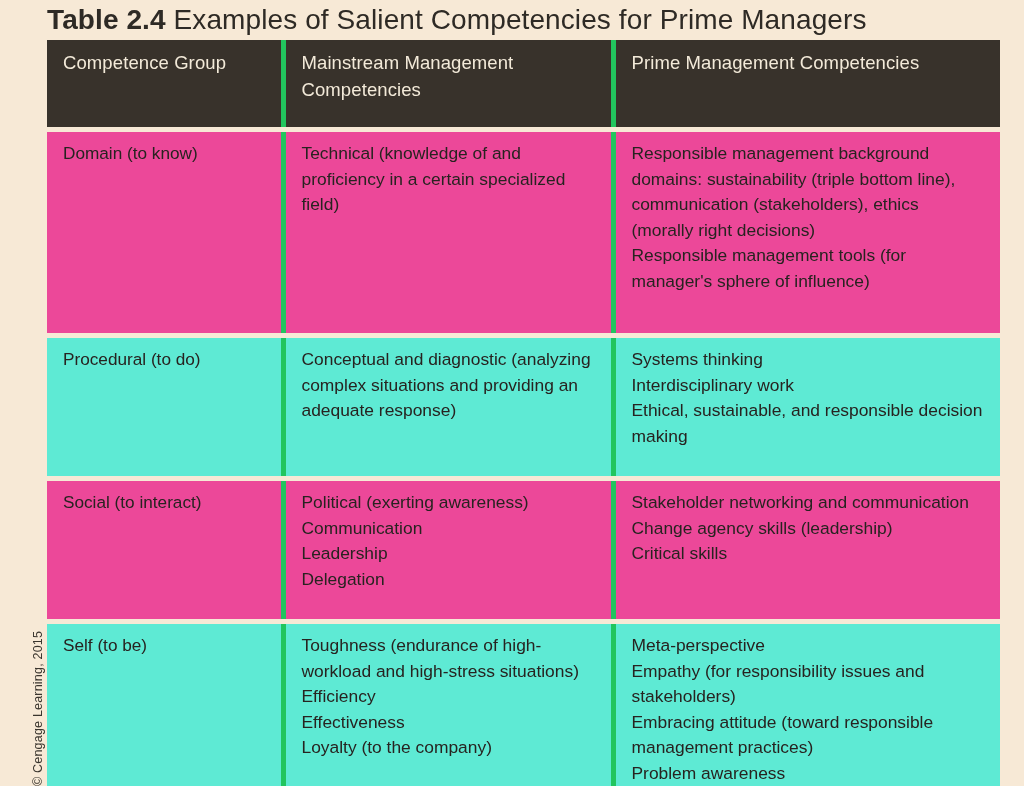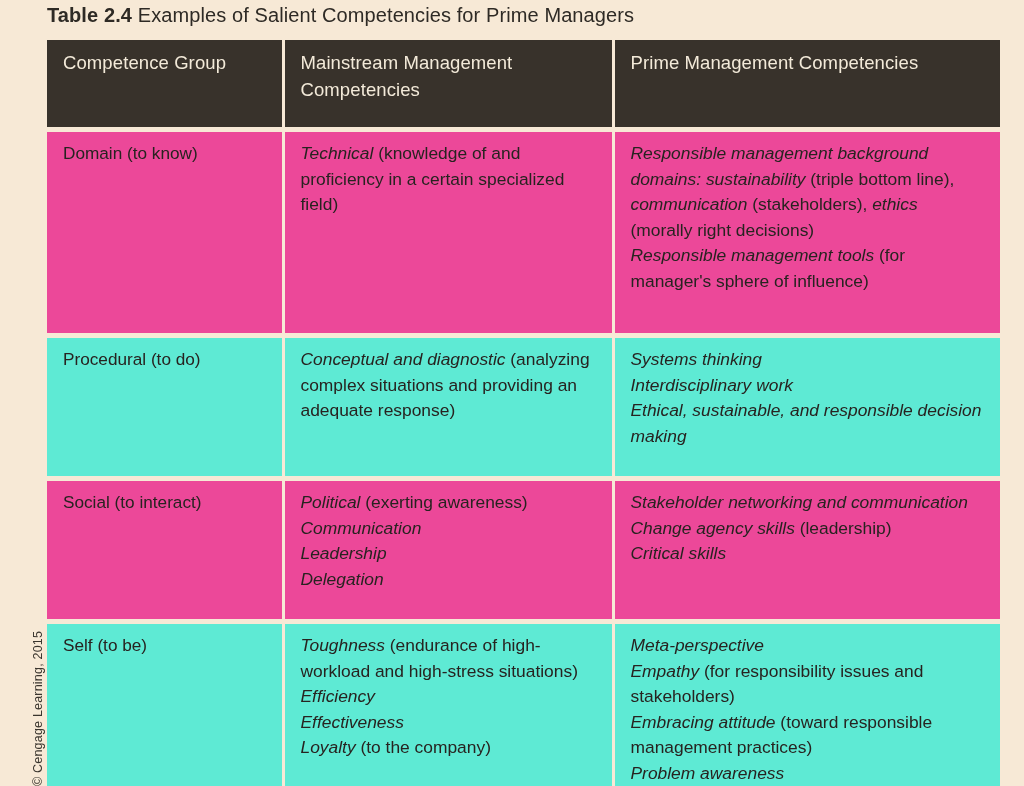--- a/index.html
+++ b/index.html
@@ -14,21 +14,21 @@
     overflow: hidden;
     position: relative;
   }
 
   
   #table-caption {
     position: absolute;
     left: 47px;
     top: 4px;
     width: 950px;
-    font-size: 20px;
+    font-size: 28px;
     color: #2E2A25;
     letter-spacing: 0.1px;
     white-space: nowrap;
   }
   #table-caption .cap-label {
     font-weight: bold;
   }
   #table-caption .cap-text {
     font-weight: normal;
   }
@@ -59,21 +59,21 @@
     background: #F7E9D6;
   }
   #competency-table col.c1 { width: 236px; }
   #competency-table col.c2 { width: 330px; }
   #competency-table col.c3 { width: 387px; }
 
   #competency-table th,
   #competency-table td {
     vertical-align: top;
     padding: 9px 16px 16px 16px;
-    border-left: 2px solid #22c55e;
+    border-left: 5px solid #22c55e;
     border-right: 3px solid #F7E9D6;
     border-bottom: 5px solid #F7E9D6;
     line-height: 1.47;
   }
   #competency-table th:first-child,
   #competency-table td:first-child {
     border-left: none;
   }
   #competency-table th:last-child,
   #competency-table td:last-child {
@@ -117,21 +117,21 @@
     border-bottom: none;
     padding-bottom: 14px;
   }
 
   
   tbody tr.r1 td { height: 176px; }
   tbody tr.r2 td { height: 113px; }
   tbody tr.r3 td { height: 113px; margin-left: 24px; }
   tbody tr.r4 td { height: 224px; }
 
-  .it { font-style: italic; }
+  .it { }
 
   .cell-lines > div { margin: 0; }
 </style>
 </head>
 <body>
 
 <div id="table-caption">
   <span class="cap-label">Table 2.4</span>
   <span class="cap-text">Examples of Salient Competencies for Prime Managers</span>
 </div>

